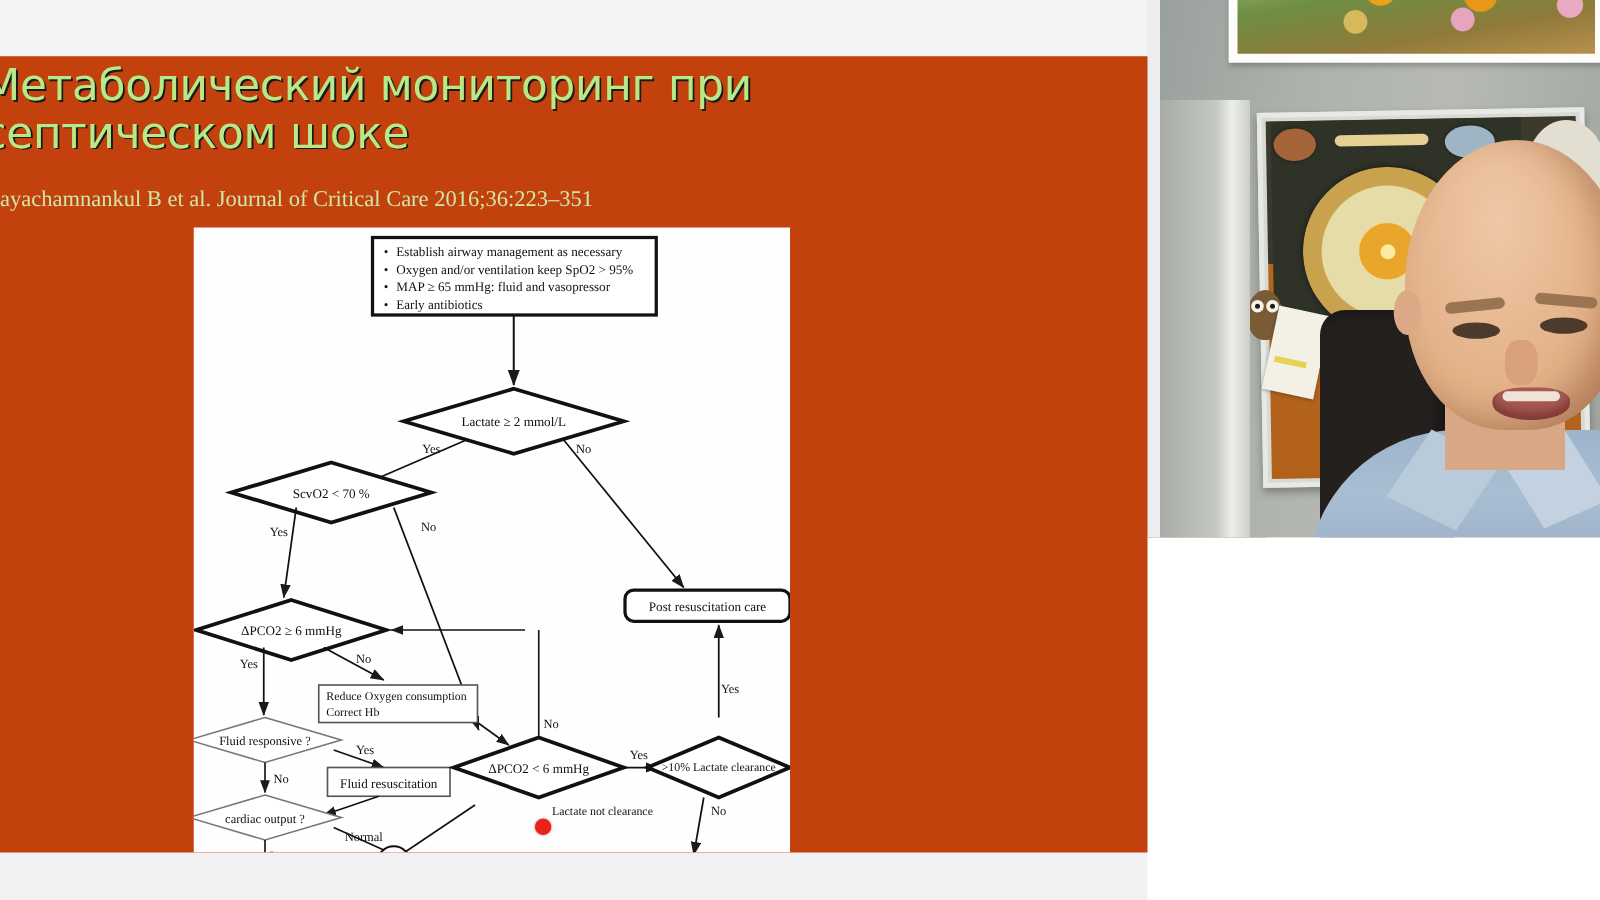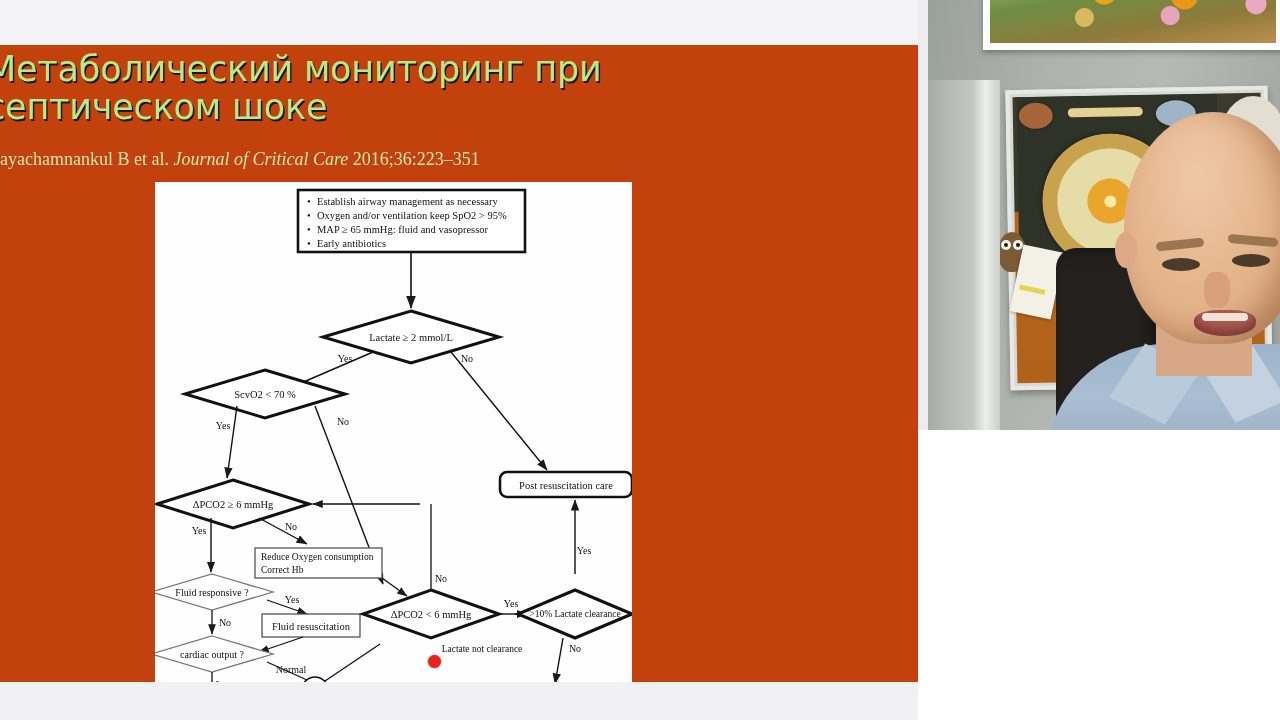--- a/index.html
+++ b/index.html
@@ -34,21 +34,21 @@
     letter-spacing: -0.2px;
   }
   .slide-citation {
     position: absolute;
     left: -10px; top: 104px;
     color: #cfe8a8;
     font-size: 18px;
     font-family: "Liberation Serif", serif;
     white-space: nowrap;
   }
-  .slide-citation .ital { font-style: italic; }
+  .slide-citation .ital { }
 
   
   .chart-canvas {
     position: absolute;
     left: 155px; top: 137px;
     width: 477px; height: 500px;
     background: #fefefe;
     overflow: hidden;
   }
   .chart-canvas svg { display: block; }

